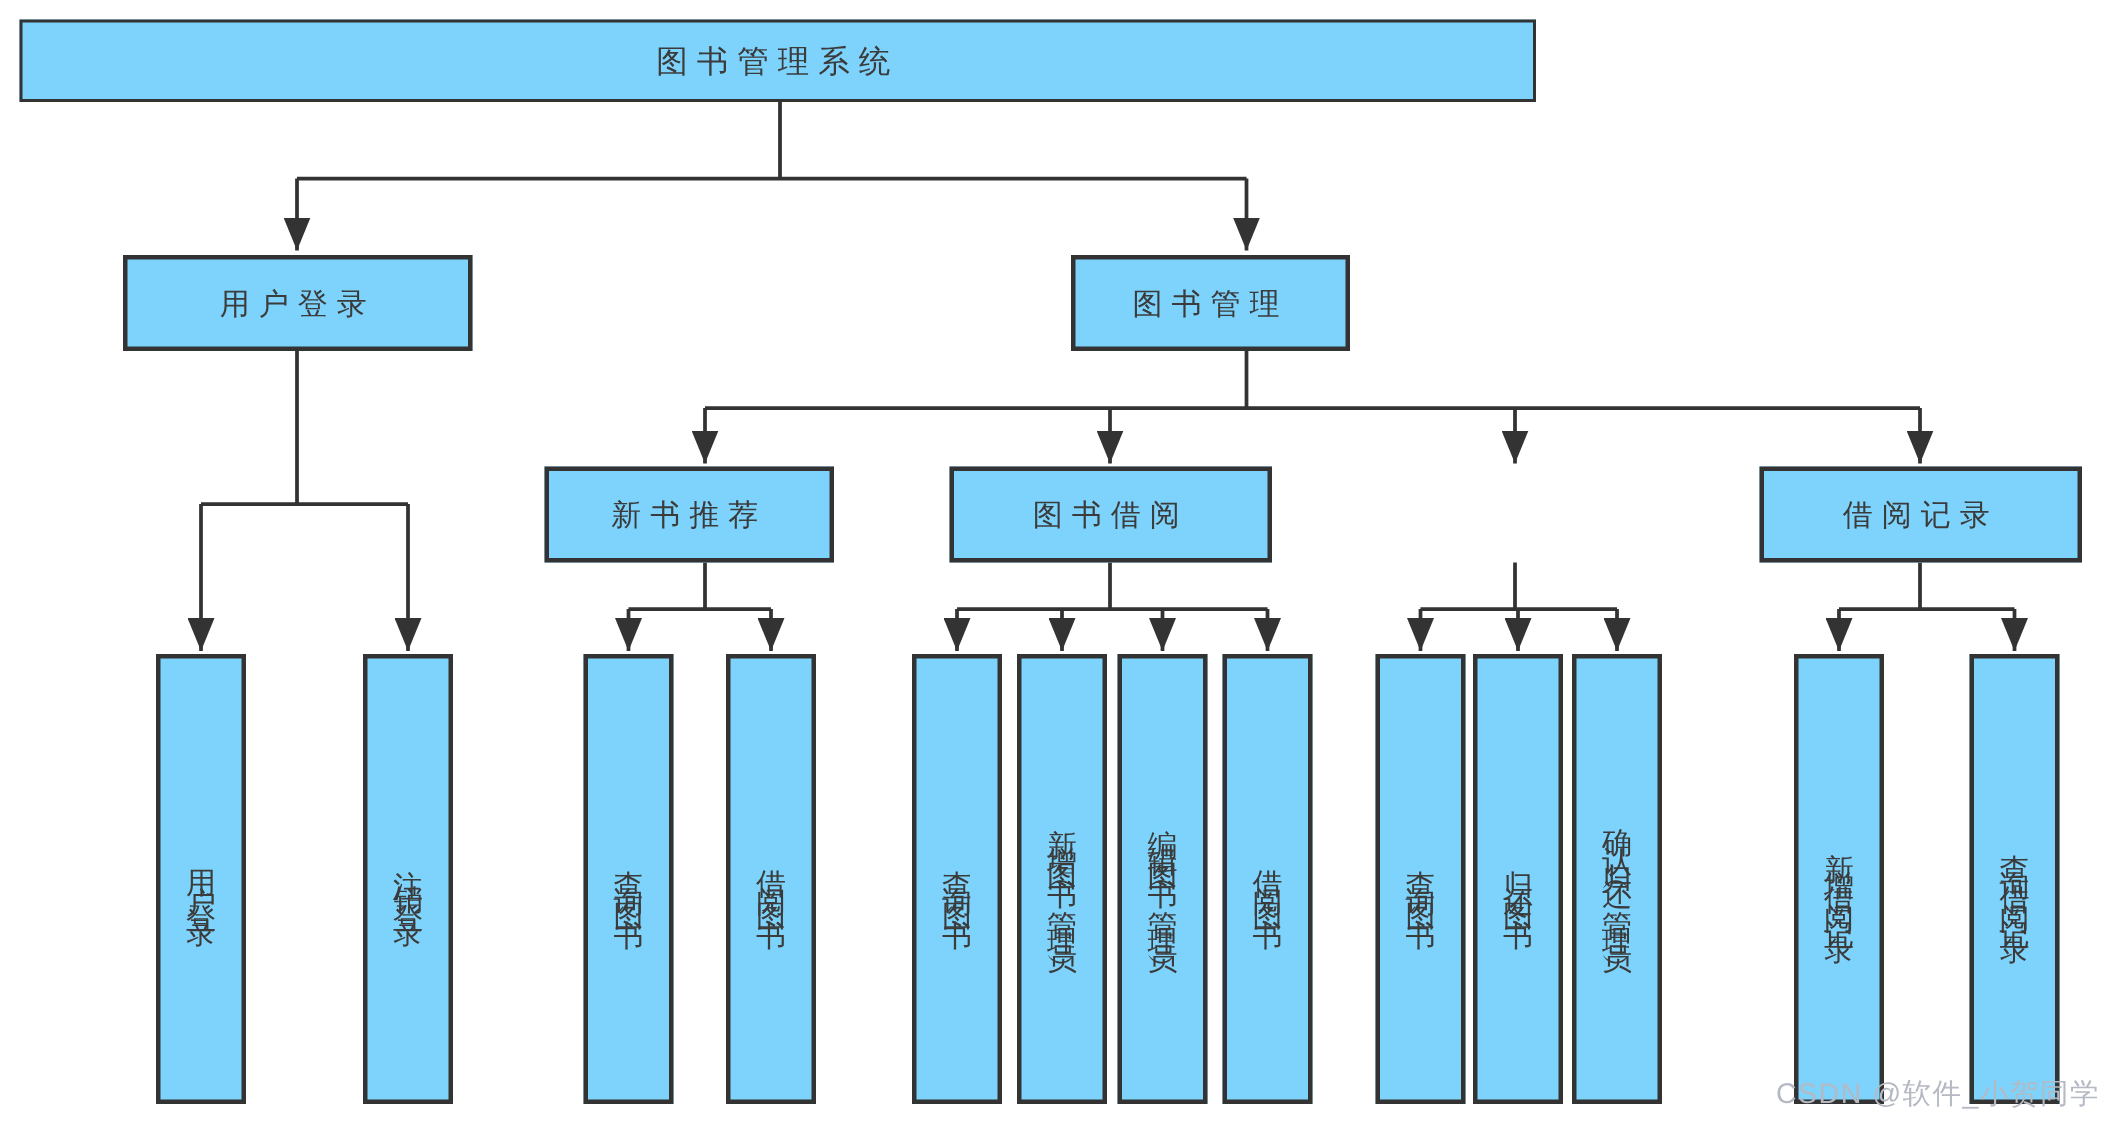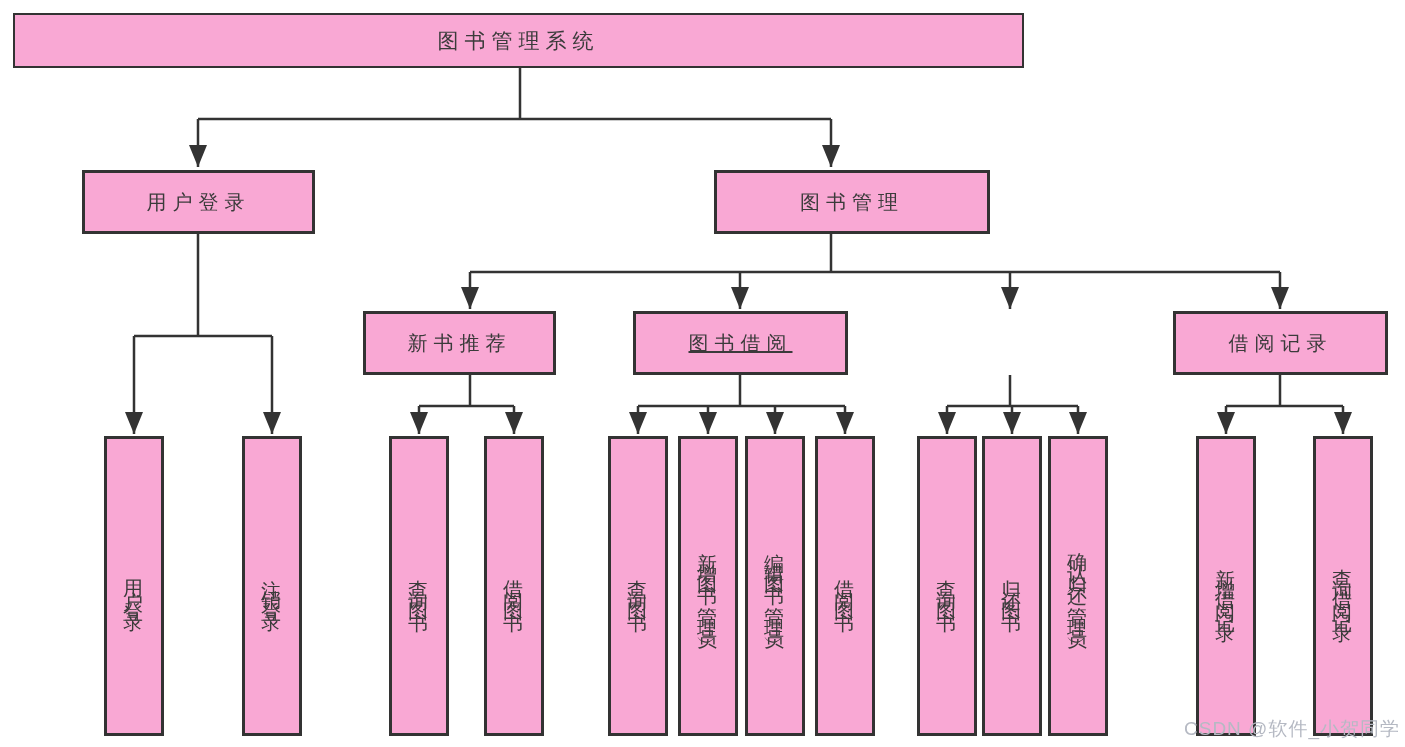--- a/index.html
+++ b/index.html
@@ -17,21 +17,21 @@
   }
   #connectors {
     position: absolute;
     left: 0;
     top: 0;
     width: 1405px;
     height: 747px;
   }
   .node {
     position: absolute;
-    background: #f9a8d4;
+    background: #7dd3fc;
     border: 3px solid #333333;
     box-sizing: border-box;
     display: flex;
     align-items: center;
     justify-content: center;
     color: #3b3b3b;
     font-size: 20px;
     letter-spacing: 6px;
     z-index: 2;
   }
@@ -113,28 +113,28 @@
     </g>
   </svg>
 
   <div class="node root" style="left:13px; top:13px; width:1011px; height:55px;">
     <span>图书管理系统</span>
   </div>
 
   <div class="node" style="left:82px; top:170px; width:233px; height:64px;">
     <span>用户登录</span>
   </div>
-  <div class="node" style="left:714px; top:170px; width:276px; height:64px;">
+  <div class="node" style="left:714px; top:170px; width:186px; height:64px;">
     <span>图书管理</span>
   </div>
 
   <div class="node" style="left:363px; top:311px; width:193px; height:64px;">
     <span>新书推荐</span>
   </div>
-  <div class="node" style="left:633px; top:311px; width:215px; height:64px;text-decoration:underline;">
+  <div class="node" style="left:633px; top:311px; width:215px; height:64px;">
     <span>图书借阅</span>
   </div>
   <div class="node" style="left:1173px; top:311px; width:215px; height:64px;">
     <span>借阅记录</span>
   </div>
 
   <div class="node leaf" style="left:104px; top:436px; width:60px; height:300px;">
     <span>用户登录</span>
   </div>
   <div class="node leaf" style="left:242px; top:436px; width:60px; height:300px;">

